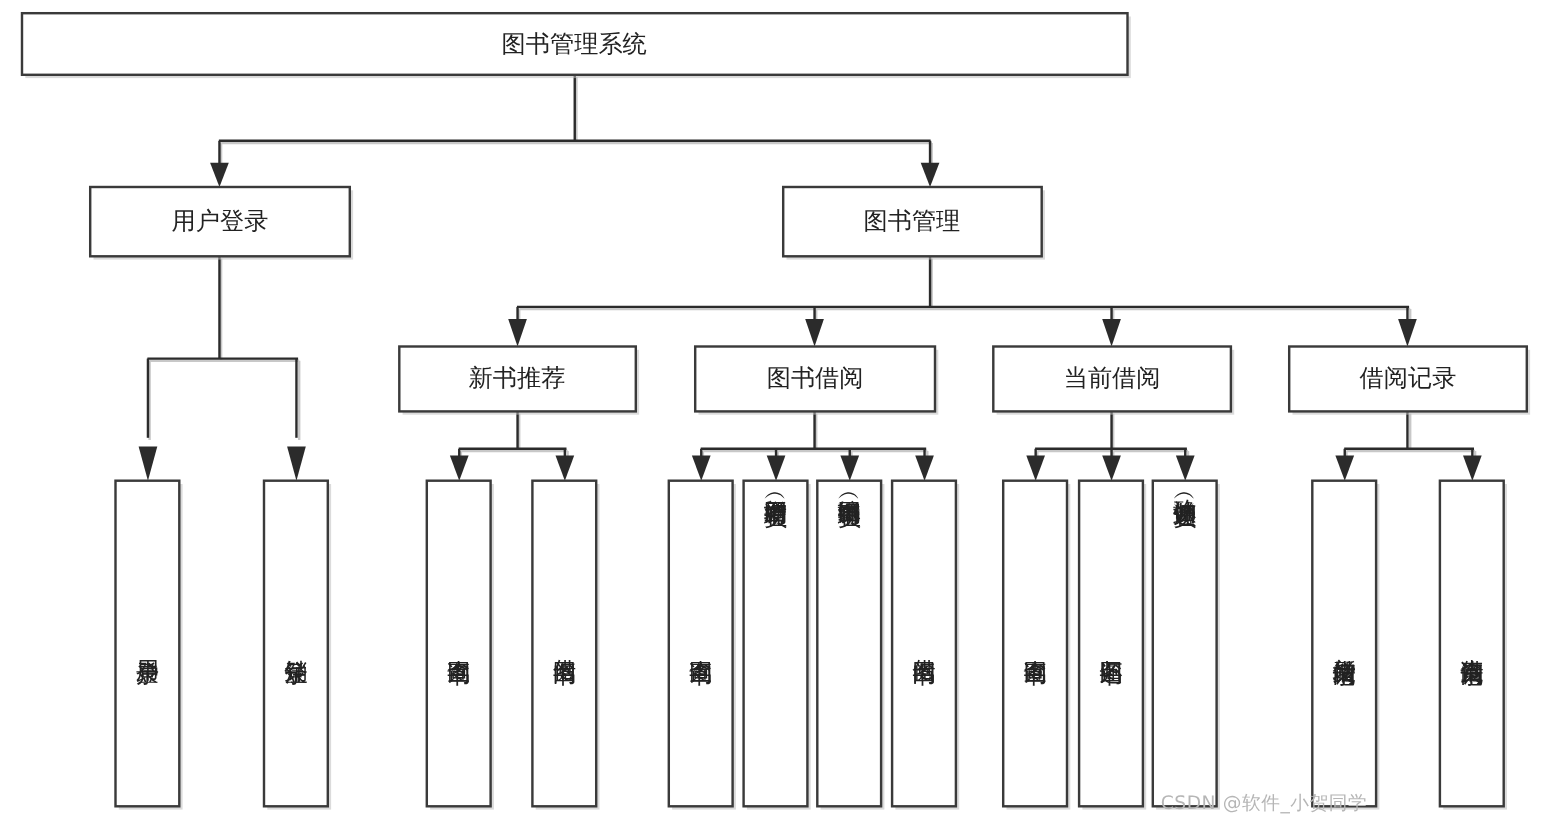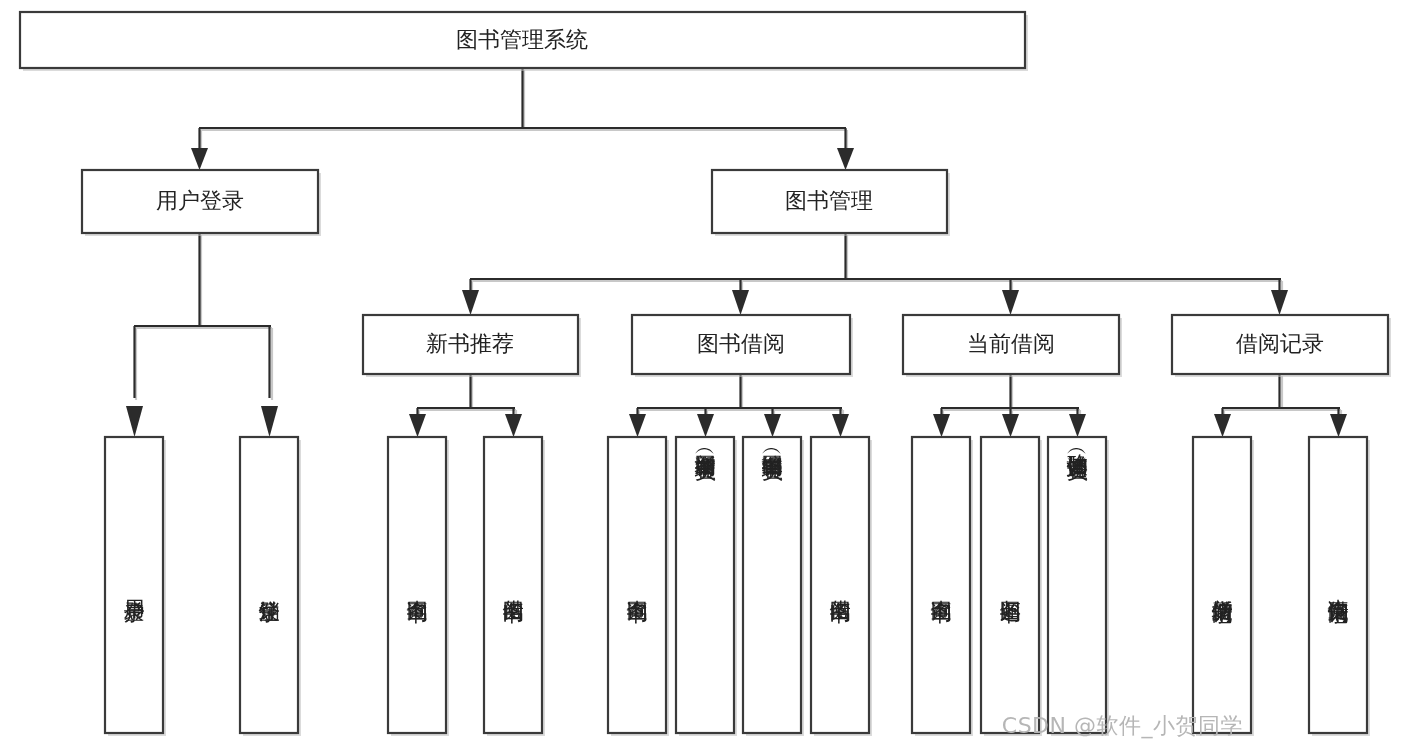--- a/index.html
+++ b/index.html
@@ -73,21 +73,21 @@
     line-height: 1.06;
     color: #222222;
     letter-spacing: 1px;
     white-space: nowrap;
   }
   .watermark {
     position: absolute;
     right: 8px;
     bottom: 6px;
     font-family: "DejaVu Sans", "Liberation Sans", sans-serif;
-    font-size: 22px;
+    font-size: 17px;
     color: #b6b6b6;
     letter-spacing: 0.5px;
     user-select: none;
   }
 </style>
 </head>
 <body>
 
 <div id="diagram-root">
 

